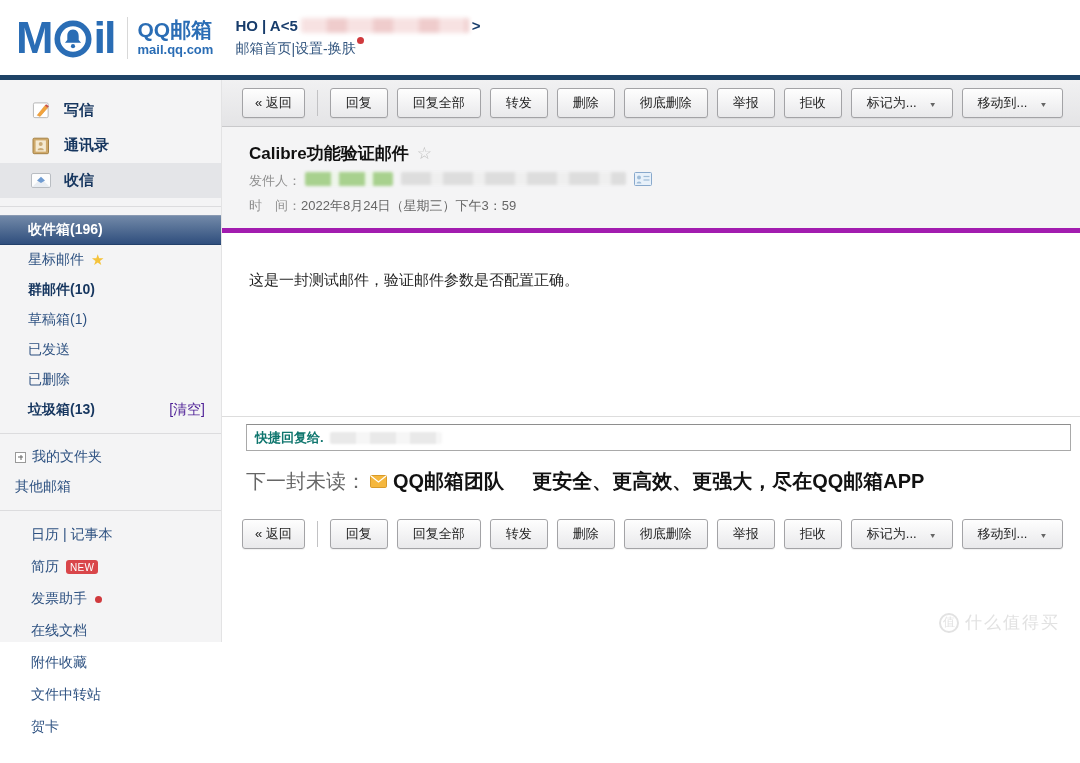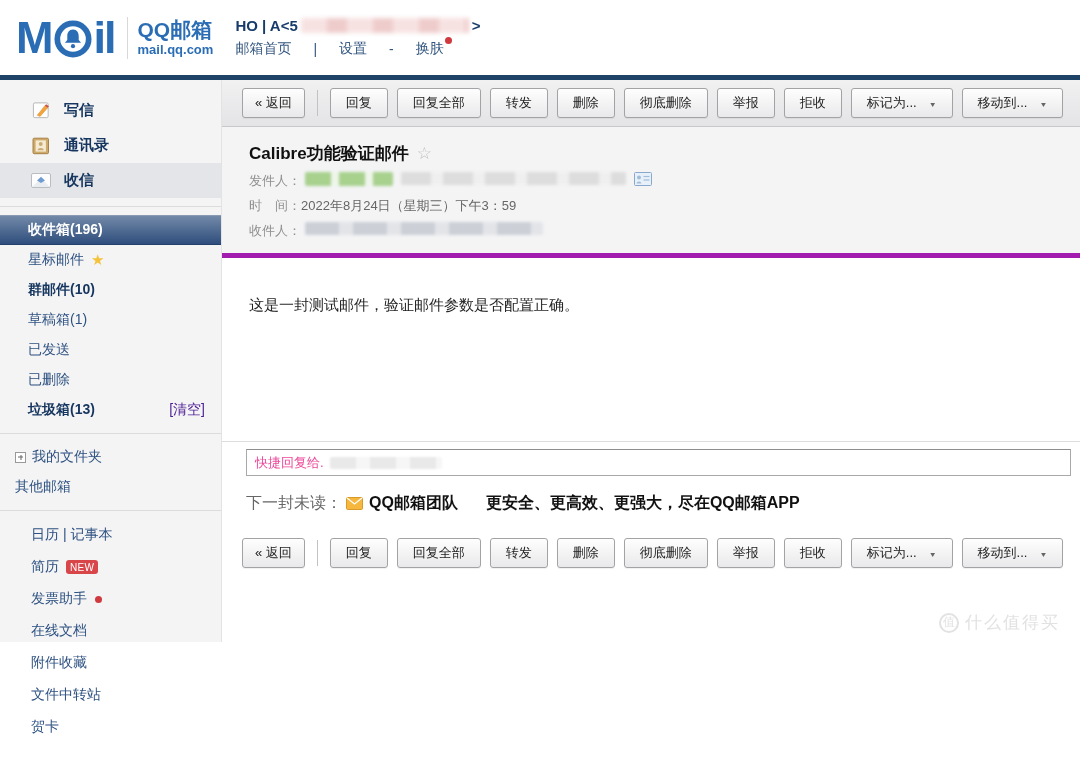--- a/index.html
+++ b/index.html
@@ -11,21 +11,21 @@
   .topbar { height:75px; display:flex; align-items:center; padding-left:16px; background:#fff; }
   .logo { display:flex; align-items:center; cursor:pointer; }
   .logo-m { font-size:45px; font-weight:bold; color:#2a6db5; letter-spacing:-2px; line-height:1; }
   .logo-bell { display:inline-flex; margin:0 2px; position:relative; top:1px; }
   .logo-vr { width:1px; height:42px; background:#d8d8d8; margin:0 10px 0 12px; }
   .brand-col { display:flex; flex-direction:column; justify-content:center; }
   .brand-name { font-size:21px; font-weight:bold; color:#2a6db5; line-height:1.15; }
   .brand-domain { font-size:13px; font-weight:bold; color:#2a6db5; }
   .account { margin-left:22px; }
   .acct-line1 { font-size:15px; font-weight:bold; color:#173c6b; display:flex; align-items:center; }
-  .acct-line2 { font-size:14px; color:#33567f; margin-top:6px; display:flex; align-items:center; gap:22px; }
+  .acct-line2 { font-size:14px; color:#33567f; margin-top:6px; display:flex; align-items:center; gap:0; }
   .acct-line2 a { color:#33567f; text-decoration:none; cursor:pointer; }
   .nav-sep { color:#33567f; }
   .skin-link { display:inline-flex; align-items:flex-start; }
 
   .redact { display:inline-block; border-radius:2px; filter:blur(2px); }
   .acct-redact { width:168px; height:15px; margin:0 3px;
     background:repeating-linear-gradient(90deg,#f7e2e2 0 26px,#efcccc 26px 46px); }
 
   .red-dot { width:7px; height:7px; background:#d0393d; border-radius:50%; display:inline-block; margin-left:8px; }
   .red-dot.sup { width:7px; height:7px; margin-left:1px; margin-top:-3px; }
@@ -81,25 +81,25 @@
     background:repeating-linear-gradient(90deg,#dddddd 0 30px,#efefef 30px 42px); }
   .to-gray { width:238px; height:13px; margin-left:4px; filter:blur(1.5px);
     background:repeating-linear-gradient(90deg,#ccd0d6 0 34px,#e2e4e8 34px 48px); }
   .card-icon { margin-left:8px; display:inline-flex; cursor:pointer; }
 
   .mail-body { height:183px; padding:38px 20px 0 27px; font-size:15px; color:#1f1f1f; }
 
   .reply-section { border-top:1px solid #ddd; padding:7px 9px 0 24px; }
   .qr-input { height:27px; border:1px solid #a9a9a9; border-top-color:#8e8e8e; background:#fff;
     display:flex; align-items:center; padding:0 8px; font-size:13px; cursor:text; }
-  .qr-ph { color:#ec4899; }
+  .qr-ph { color:#0f766e;font-weight:bold; }
   .qr-redact { width:112px; height:12px; margin-left:6px; filter:blur(1px);
     background:repeating-linear-gradient(90deg,#e9e9e9 0 26px,#f6f6f6 26px 40px); }
 
-  .next-unread { margin-top:17px; padding-left:24px; display:flex; align-items:center; font-size:16px; }
+  .next-unread { margin-top:17px; padding-left:24px; display:flex; align-items:center; font-size:20px; }
   .nu-label { color:#666; }
   .mail-icon { margin:0 6px 0 4px; display:inline-flex; }
   .nu-sender { font-weight:bold; color:#111; text-decoration:none; cursor:pointer; }
   .nu-promo { font-weight:bold; color:#111; margin-left:28px; text-decoration:none; cursor:pointer; }
 
   .watermark { position:absolute; right:20px; bottom:8px; display:flex; align-items:center; gap:6px;
     color:#e2e2e2; font-size:17px; letter-spacing:2px; }
   .wm-badge { width:20px; height:20px; border:2px solid #e2e2e2; border-radius:50%; display:flex;
     align-items:center; justify-content:center; font-size:12px; letter-spacing:0; }
 </style>
@@ -281,24 +281,20 @@
               <path d="M2.6 11.5 C2.6 8.8 7.4 8.8 7.4 11.5 Z" fill="#9fbcd8"></path>
               <line x1="9.5" y1="4.5" x2="15.5" y2="4.5" stroke="#9fbcd8" stroke-width="1.2"></line>
               <line x1="9.5" y1="8" x2="15.5" y2="8" stroke="#9fbcd8" stroke-width="1.2"></line>
             </svg>
           </span>
         </div>
         <div class="meta-row">
           <span class="meta-label">时　间：</span>
           <span class="meta-value">2022年8月24日（星期三）下午3：59</span>
         </div>
-        <div class="meta-row">
-          <span class="meta-label">收件人：</span>
-          <span class="redact to-gray"></span>
-        </div>
       </div>
 
       <div class="mail-body">
         <p>这是一封测试邮件，验证邮件参数是否配置正确。</p>
       </div>
 
       <div class="reply-section">
         <div class="qr-input">
           <span class="qr-ph">快捷回复给.</span>
           <span class="redact qr-redact"></span>

